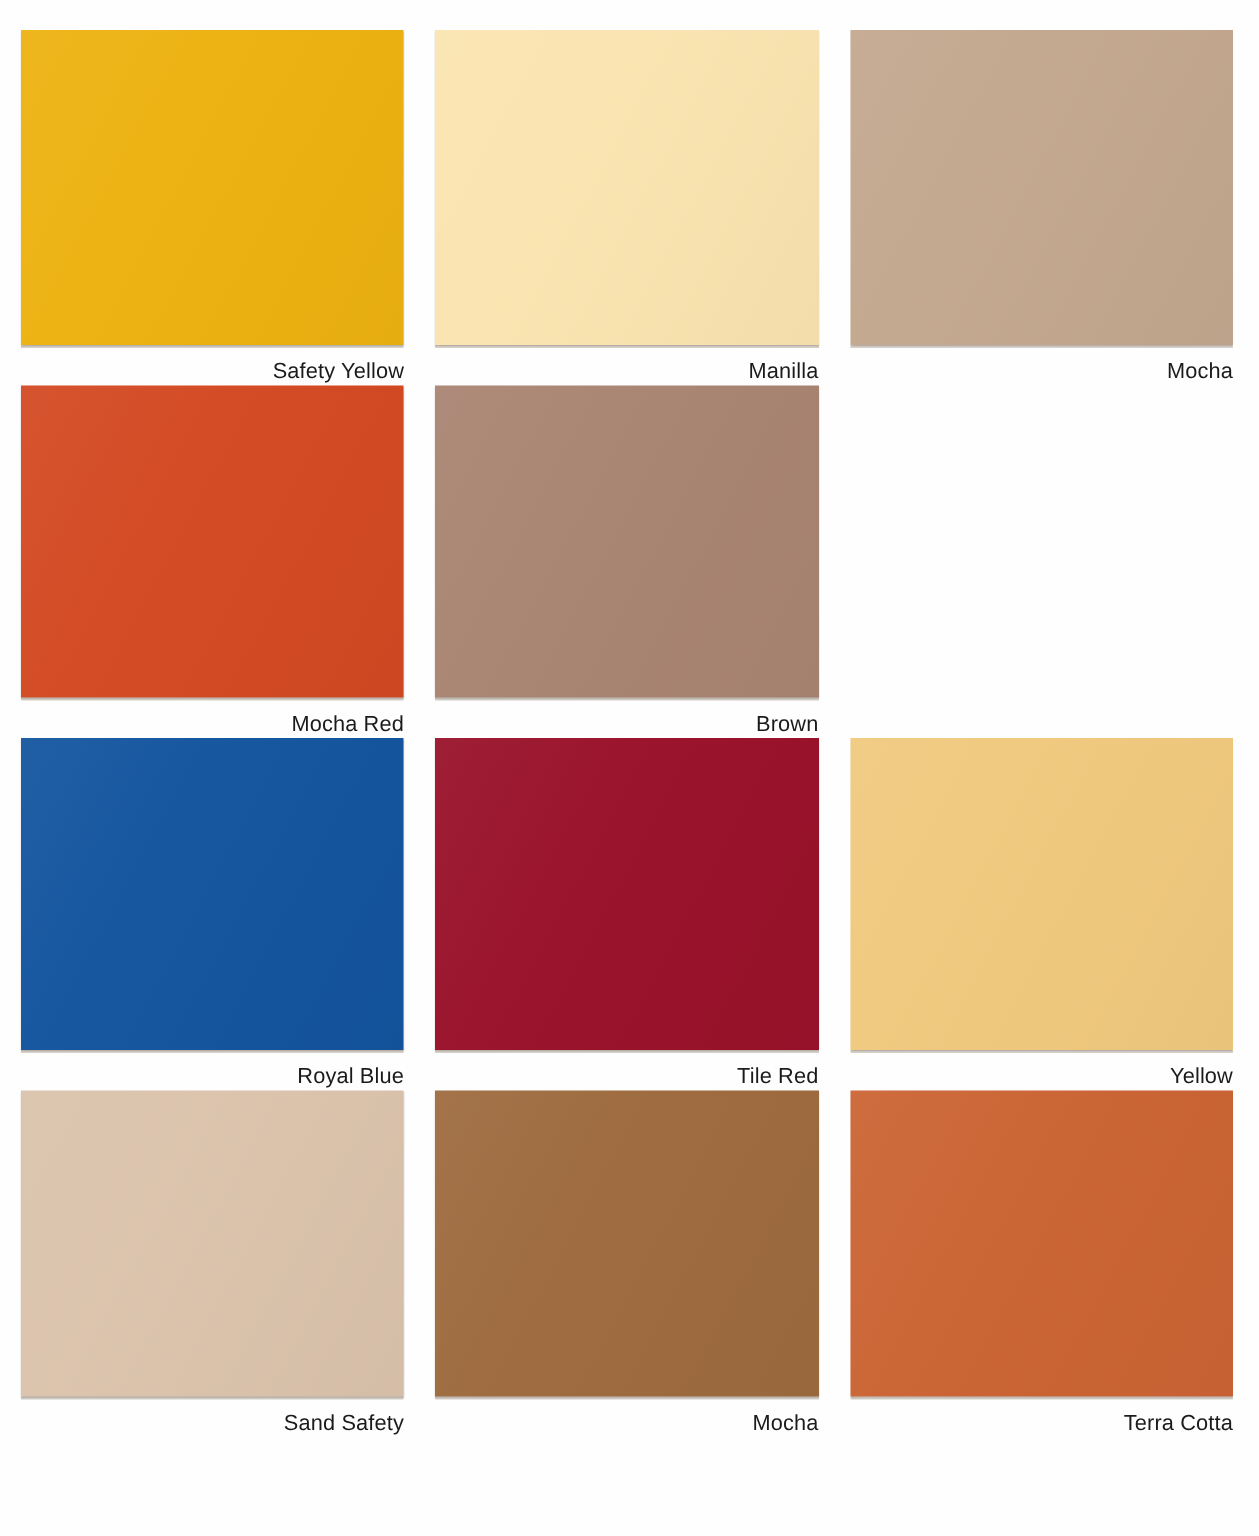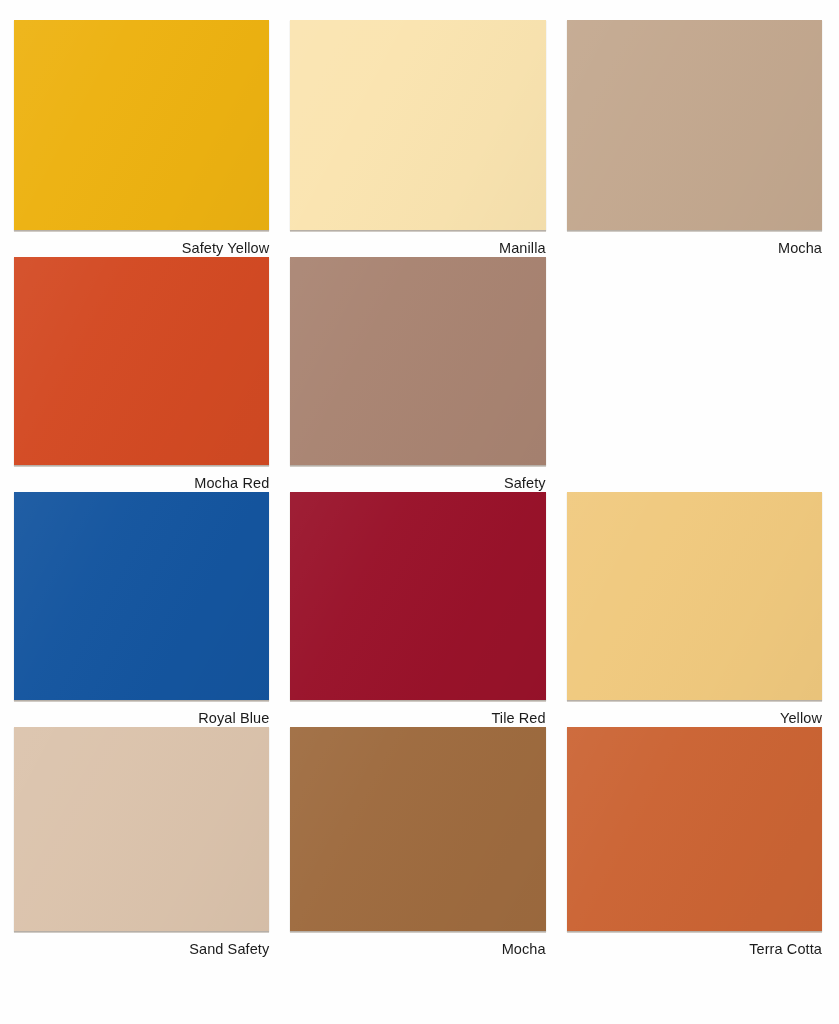--- a/index.html
+++ b/index.html
@@ -99,21 +99,21 @@
     <div class="swatch-cell">
       <div class="swatch-chip" style="background-color: rgb(211, 74, 35);">
         <div class="sheen"></div>
       </div>
       <div class="swatch-label">Mocha Red</div>
     </div>
     <div class="swatch-cell">
       <div class="swatch-chip" style="background-color: rgb(169, 132, 114);">
         <div class="sheen"></div>
       </div>
-      <div class="swatch-label">Safety</div>
+      <div class="swatch-label">Brown</div>
     </div>
   </div>
 
   <div class="swatch-grid row-3">
     <div class="swatch-cell">
       <div class="swatch-chip" style="background-color: rgb(20, 85, 159);">
         <div class="sheen"></div>
       </div>
       <div class="swatch-label">Royal Blue</div>
     </div>

